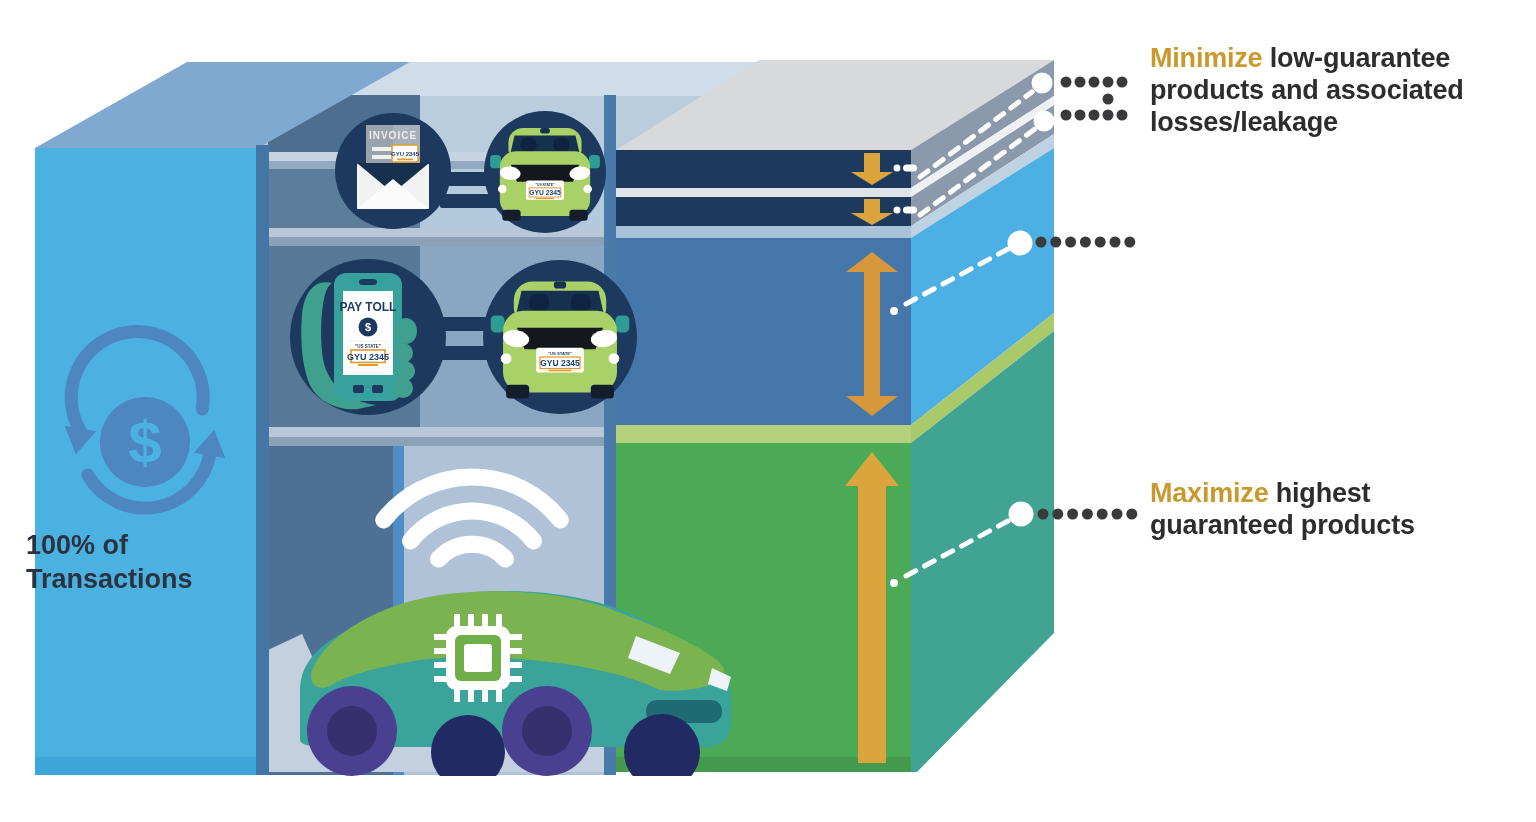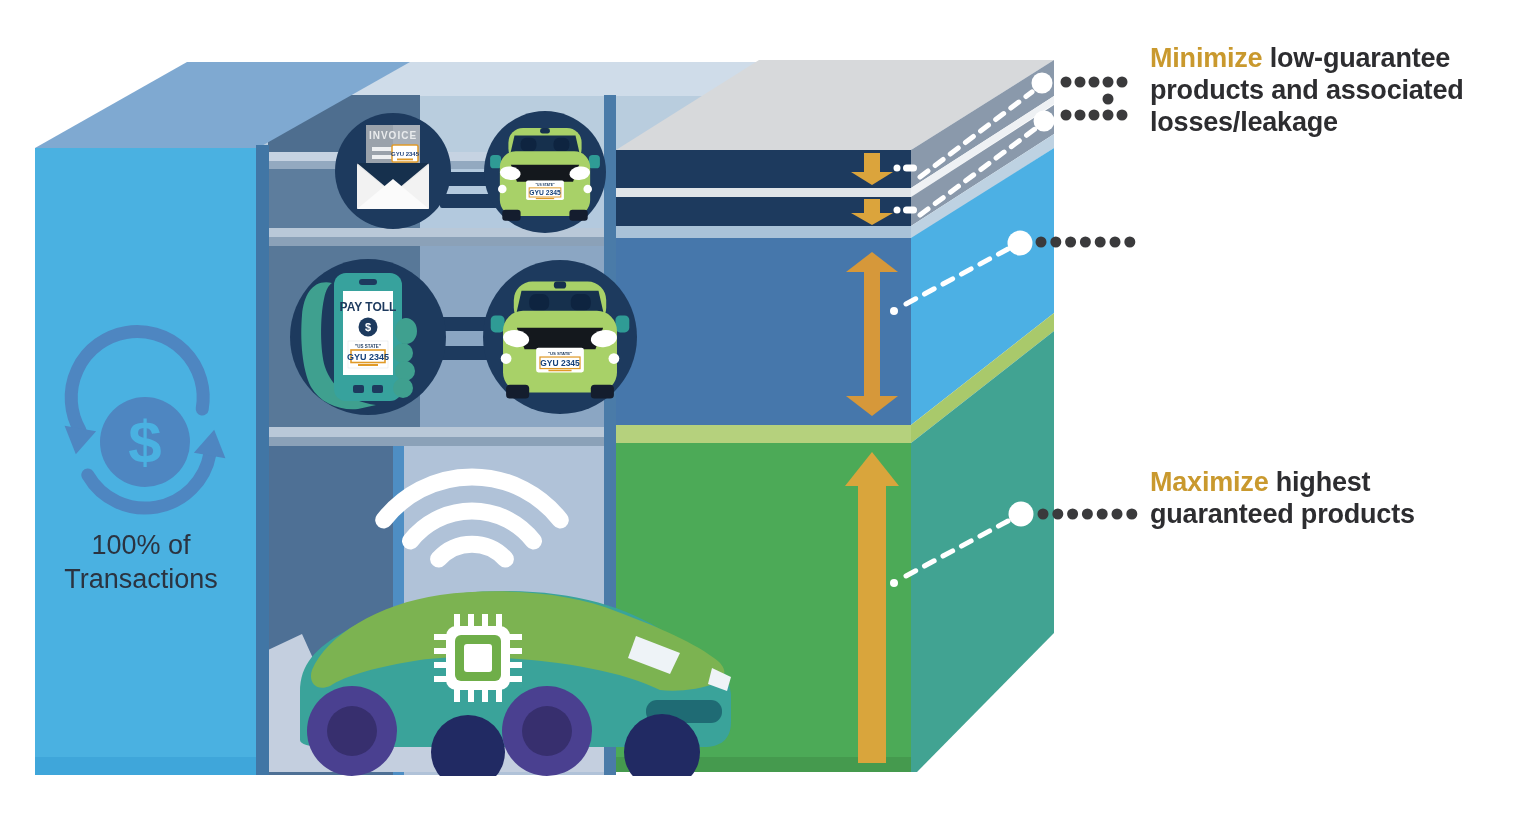--- a/index.html
+++ b/index.html
@@ -6,23 +6,23 @@
   #canvas{position:relative;width:1536px;height:822px;overflow:hidden;background:#ffffff;
           font-family:"Liberation Sans",sans-serif;}
   #scene{position:absolute;left:0;top:0;}
   .svgtxt{font-family:"Liberation Sans",sans-serif;}
   .annotation{position:absolute;font-weight:700;font-size:27px;line-height:32px;
               color:#2d2d30;letter-spacing:-0.2px;}
   .annotation .kw{color:#c9992e;}
   .annotation .und{text-decoration-thickness:2.5px;text-underline-offset:4px;}
   #ann-minimize{left:1150px;top:42px;width:364px;}
   #ann-rightsize{left:1150px;top:196px;width:330px;}
-  #ann-maximize{left:1150px;top:466px;width:342px;}
-  #block-label{position:absolute;left:32px;top:528px;width:218px;text-align:center;
-               font-weight:400;font-size:27px;line-height:34px;color:#2b3340;}
+  #ann-maximize{left:1150px;top:477px;width:342px;}
+  #block-label{position:absolute;left:26px;top:528px;width:218px;text-align:left;
+               font-weight:700;font-size:27px;line-height:34px;color:#2b3340;}
 </style>
 </head>
 <body>
 
 <div id="canvas">
 
 <svg id="scene" width="1536" height="822" viewBox="0 0 1536 822" xmlns="http://www.w3.org/2000/svg">
   <defs>
     <g id="car-front-icon">
       <circle cx="0" cy="0" r="100" fill="#1d3a5e"></circle>

